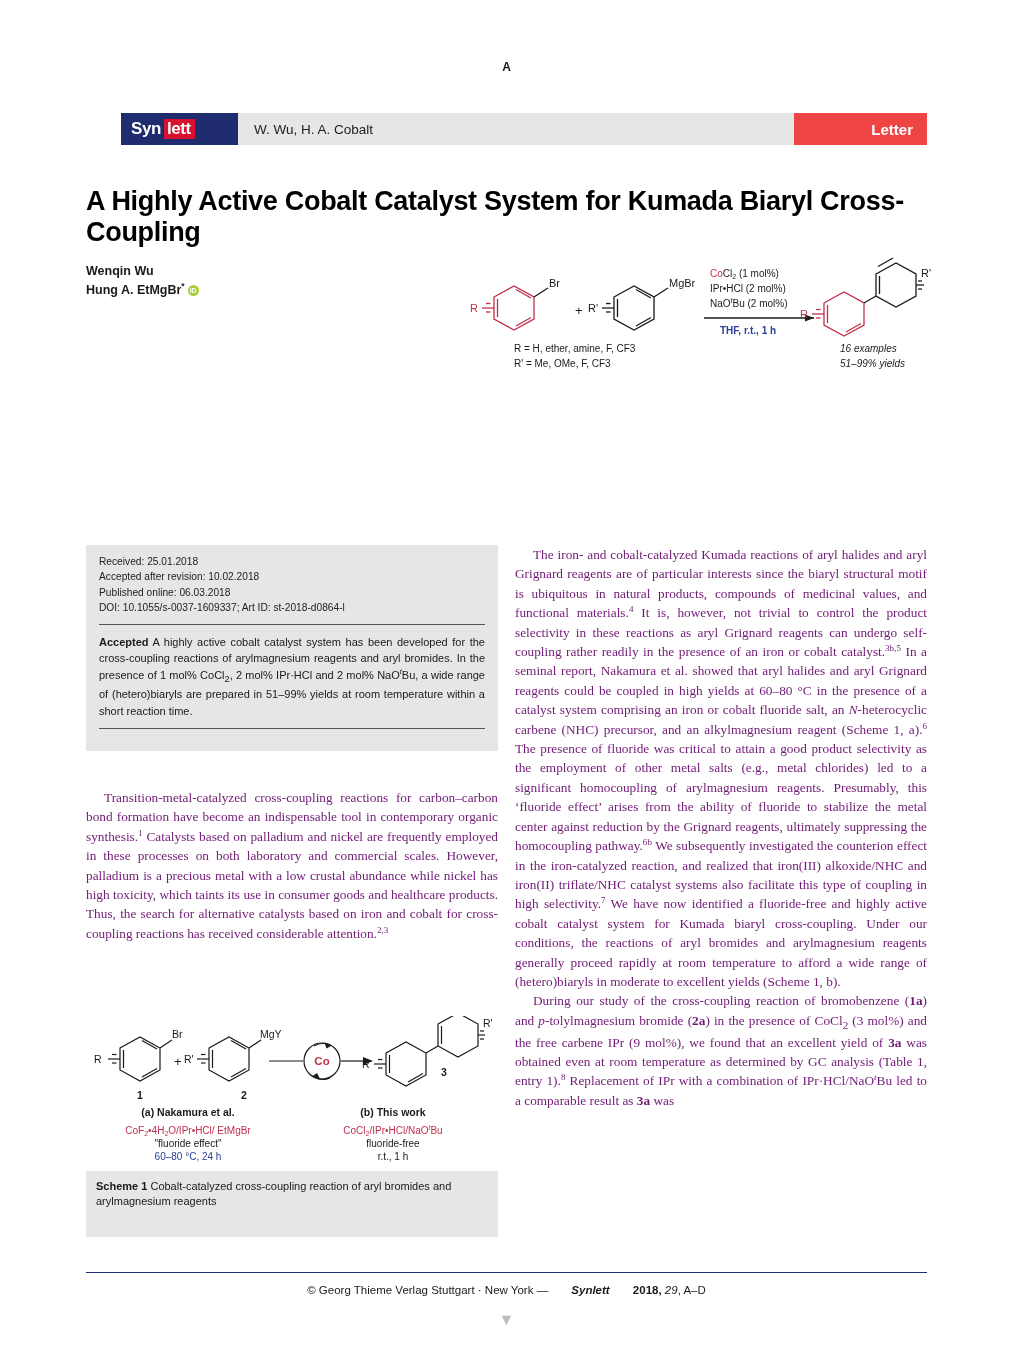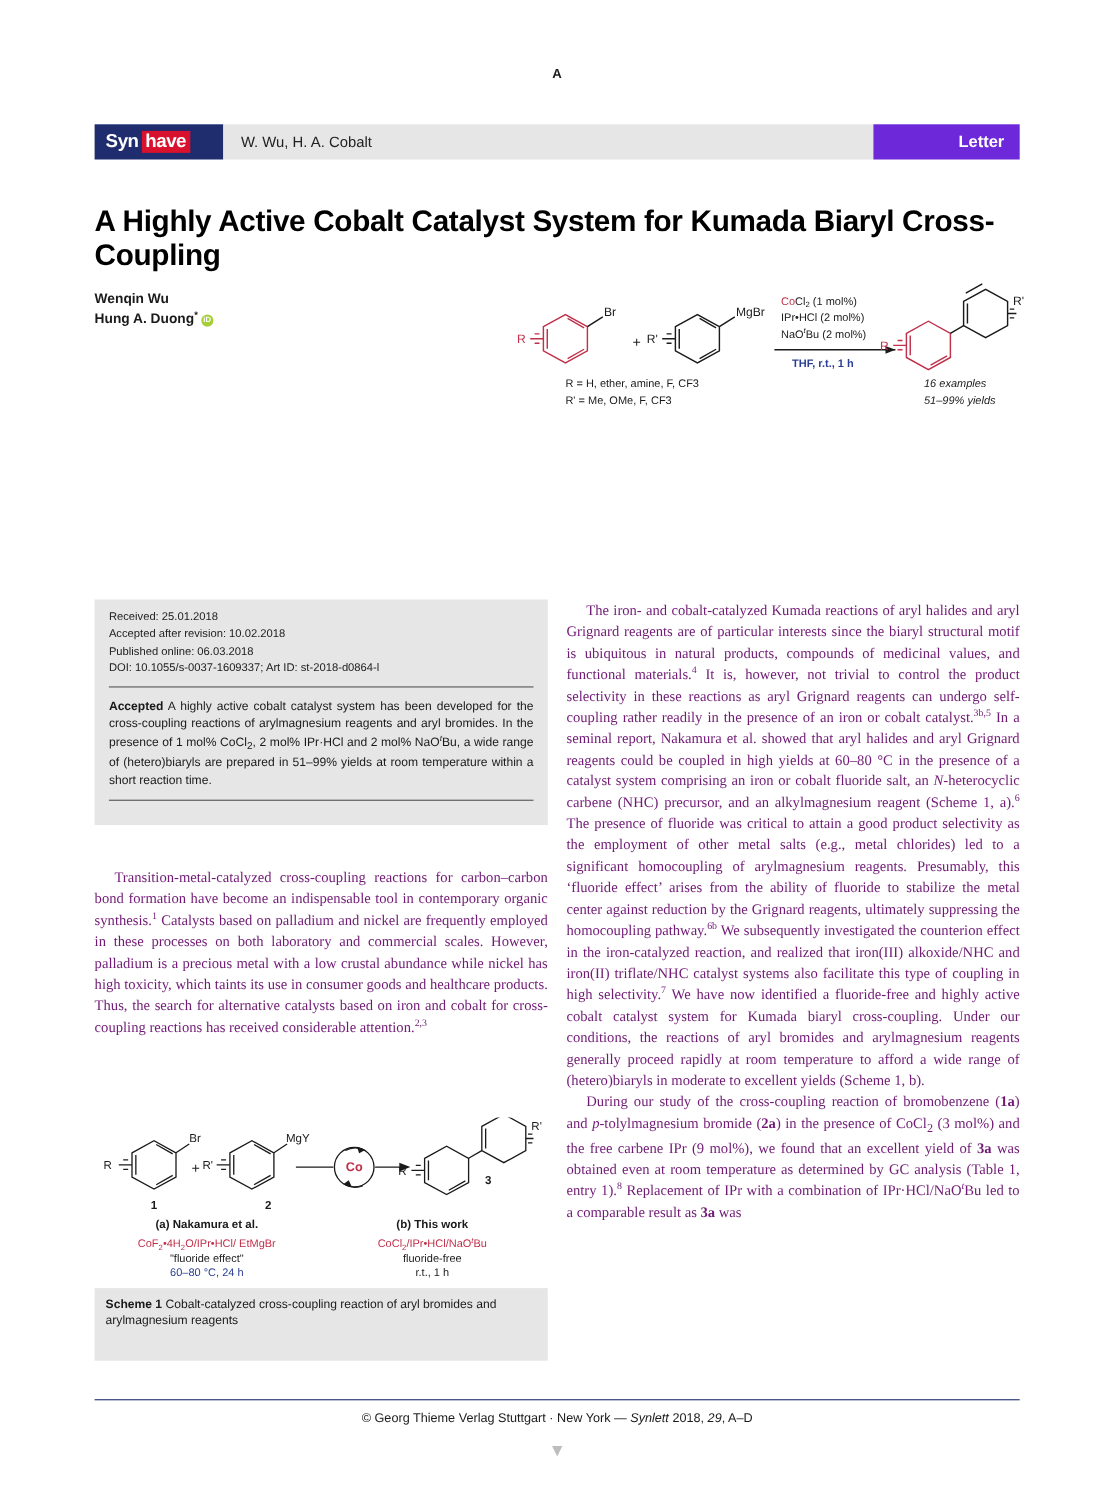--- a/index.html
+++ b/index.html
@@ -39,20 +39,21 @@
     align-items: stretch;
   }
   .runhead-logo {
     width: 117px;
     background: #1f2d6e;
     display: flex;
     align-items: center;
     justify-content: flex-start;
     padding-left: 10px;
     box-sizing: border-box;
+    margin-left: 35px;
   }
   .logo-syn {
     color: #ffffff;
     font-weight: bold;
     font-size: 17px;
     letter-spacing: -0.4px;
     font-family: "Liberation Sans", sans-serif;
   }
   .logo-lett {
     color: #ffffff;
@@ -69,21 +70,21 @@
     background: #e6e6e6;
     display: flex;
     align-items: center;
     padding-left: 16px;
     font-size: 13.5px;
     color: #222;
     box-sizing: border-box;
   }
   .runhead-type {
     width: 133px;
-    background: #6d28d9;
+    background: #ef4444;
     color: #ffffff;
     font-weight: bold;
     font-size: 15px;
     display: flex;
     align-items: center;
     justify-content: flex-end;
     padding-right: 14px;
     box-sizing: border-box;
   }
 
@@ -229,21 +230,21 @@
     position: absolute;
     top: 1284px;
     left: 0;
     width: 1013px;
     text-align: center;
     font-size: 11.5px;
     color: #1a1a1a;
     font-family: "Liberation Sans", sans-serif;
   }
   .footer .it { font-style: italic; }
-  .footer .bd { font-weight: normal; }
+  .footer .bd { font-weight: bold; margin-left: 20px; }
   .foot-tri {
     position: absolute;
     top: 1312px;
     left: 0;
     width: 1013px;
     text-align: center;
     color: #bdbdbd;
     font-size: 16px;
     line-height: 1;
   }
@@ -251,32 +252,32 @@
   .chem-red  { fill: #c0304a; }
 </style>
 </head>
 <body>
 
 <div class="page-marker">A</div>
 
 <div class="runhead">
   <div class="runhead-logo">
     <span class="logo-syn">Syn</span>
-      <span class="logo-lett">have</span>
+      <span class="logo-lett">lett</span>
   </div>
   <div class="runhead-authors">W. Wu, H. A. Cobalt</div>
   <div class="runhead-type">Letter</div>
 </div>
 
 <h1 class="title">A Highly Active Cobalt Catalyst System for Kumada Biaryl Cross-Coupling</h1>
 
 <div class="authors">
   <div class="author-name">Wenqin Wu</div>
   <div class="author-name">
-    <span>Hung A. Duong</span><sup>*</sup><span class="orcid">iD</span>
+    <span>Hung A. EtMgBr</span><sup>*</sup><span class="orcid">iD</span>
   </div>
 </div>
 
 <div class="ga">
 <svg width="470" height="125" viewBox="0 0 470 125" xmlns="http://www.w3.org/2000/svg" font-family="Liberation Sans, sans-serif">
 
   <g stroke="#c0304a" stroke-width="1.3" fill="none">
     <polygon points="32,42 52,31 72,42 72,64 52,75 32,64"></polygon>
     <line x1="35.5" y1="44" x2="35.5" y2="62"></line>
     <line x1="54" y1="34.5" x2="69" y2="43"></line>

